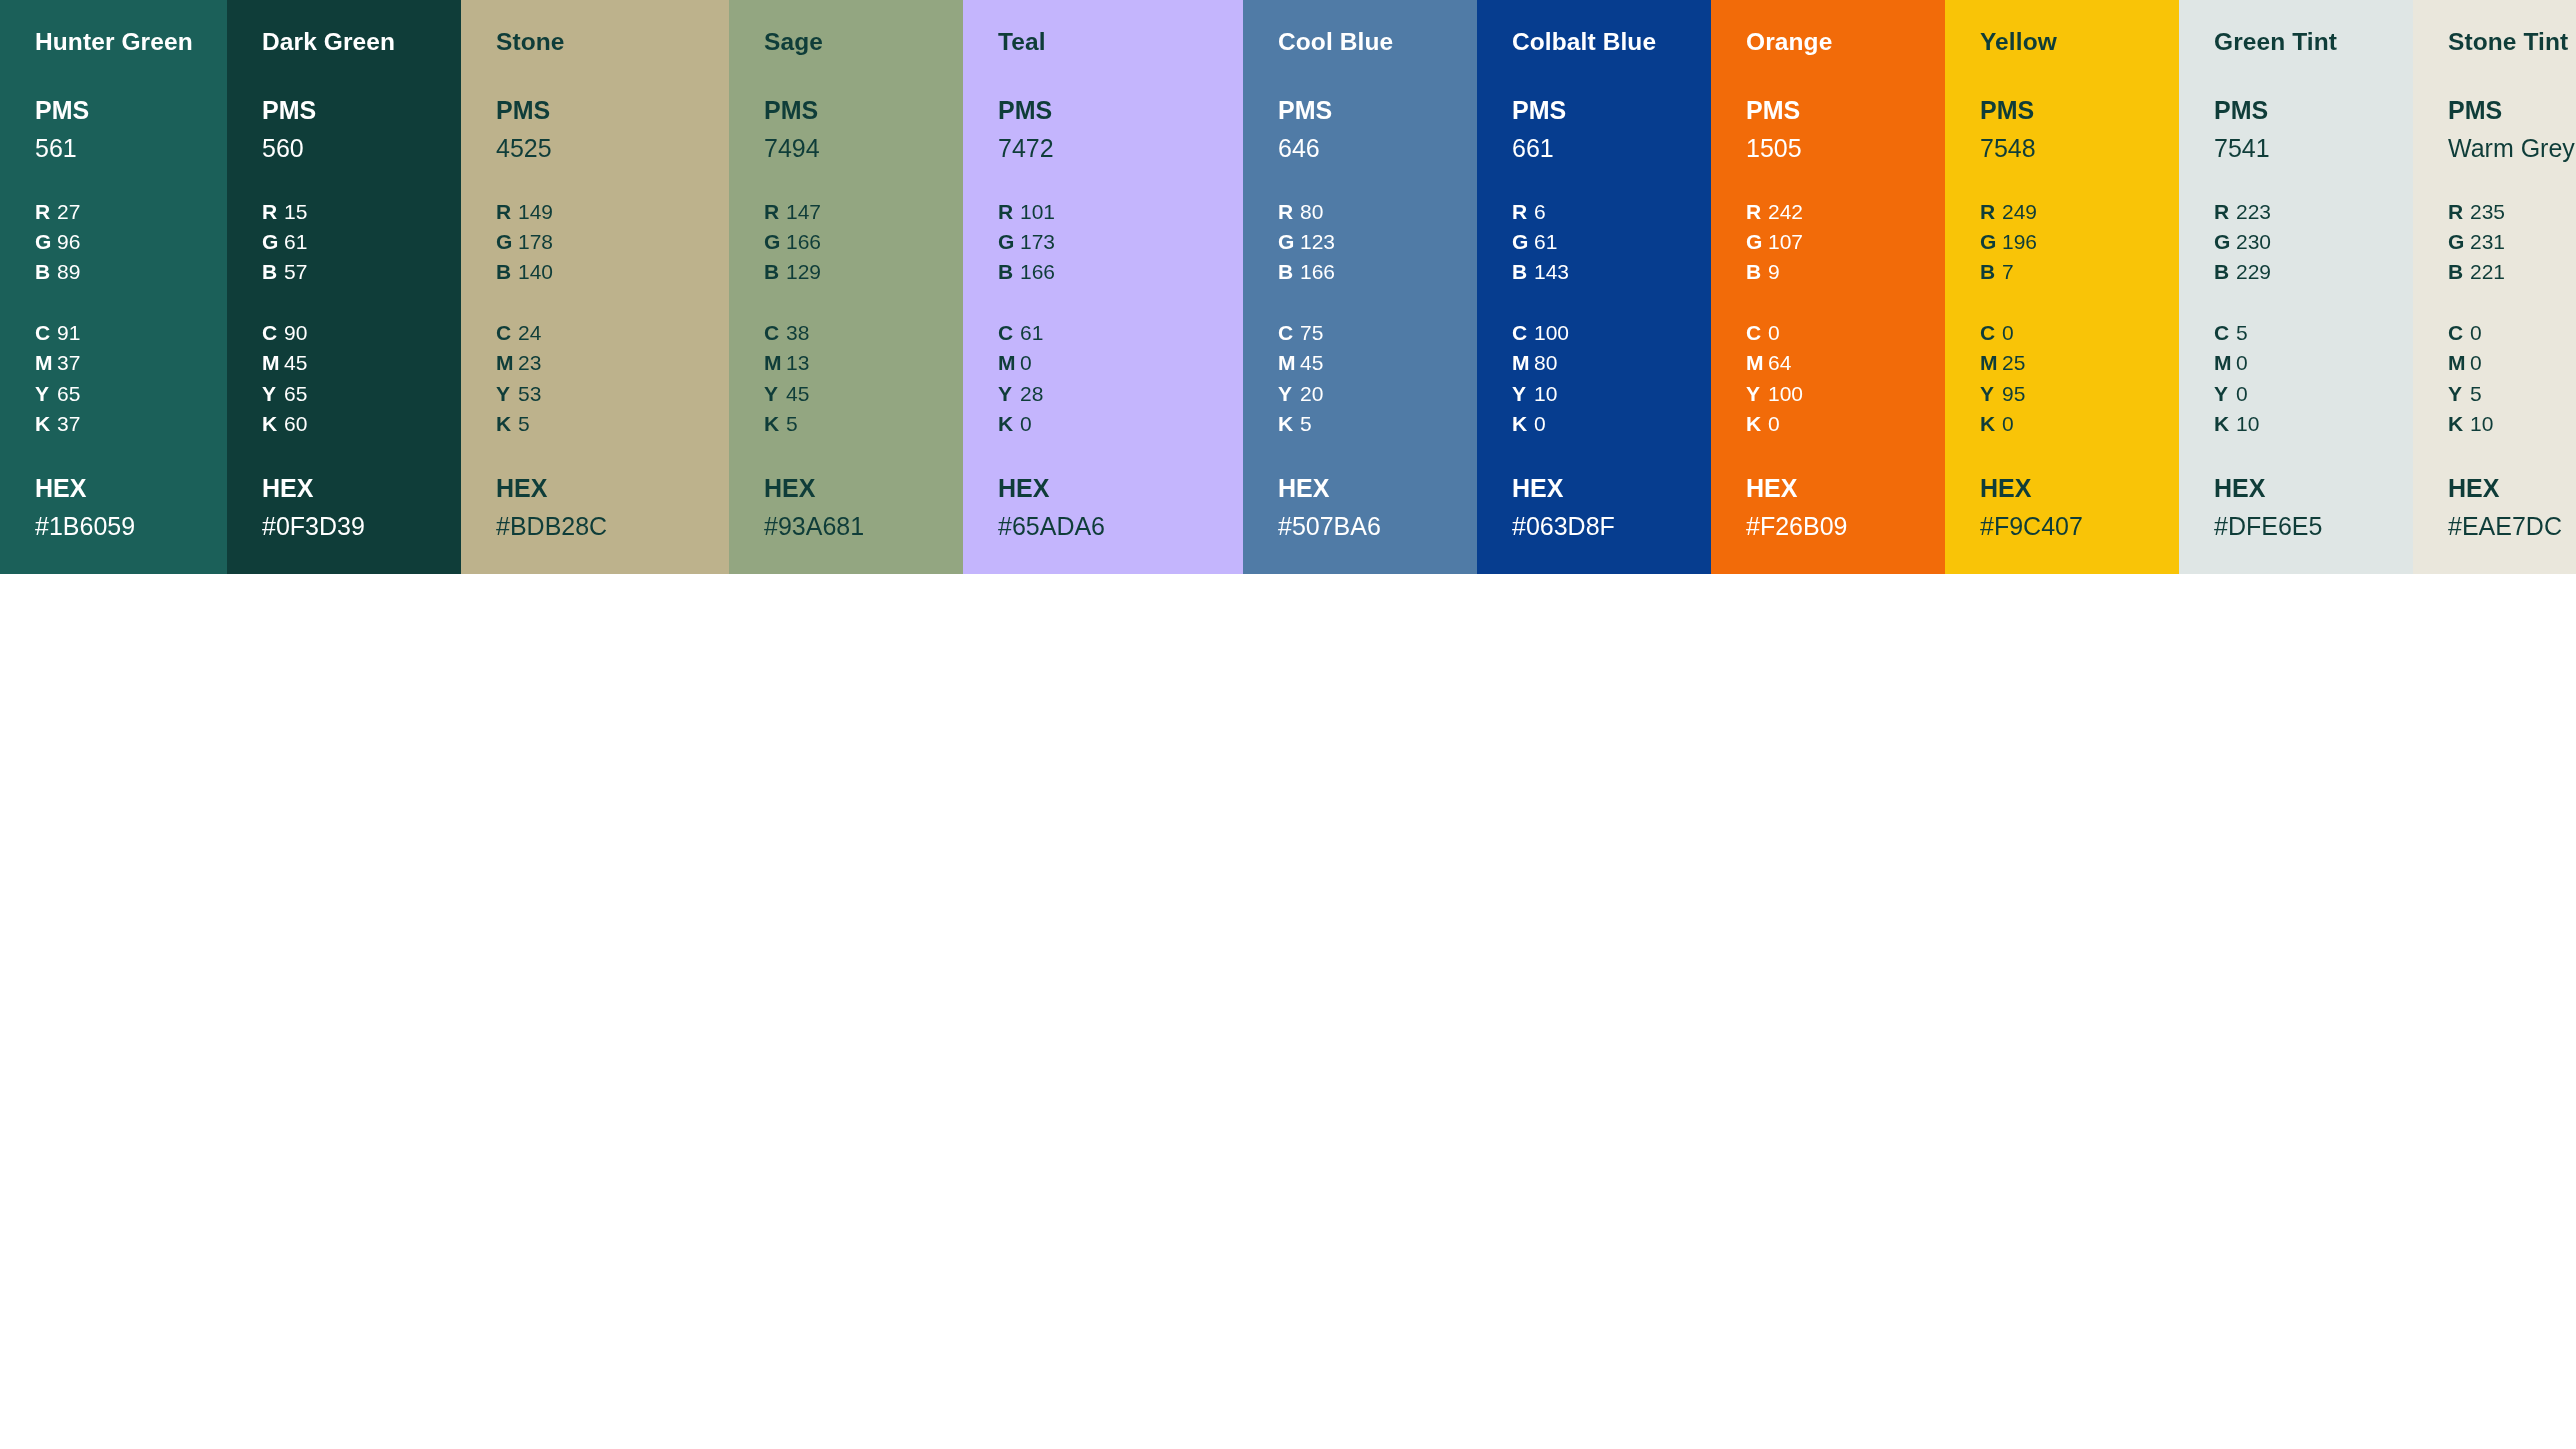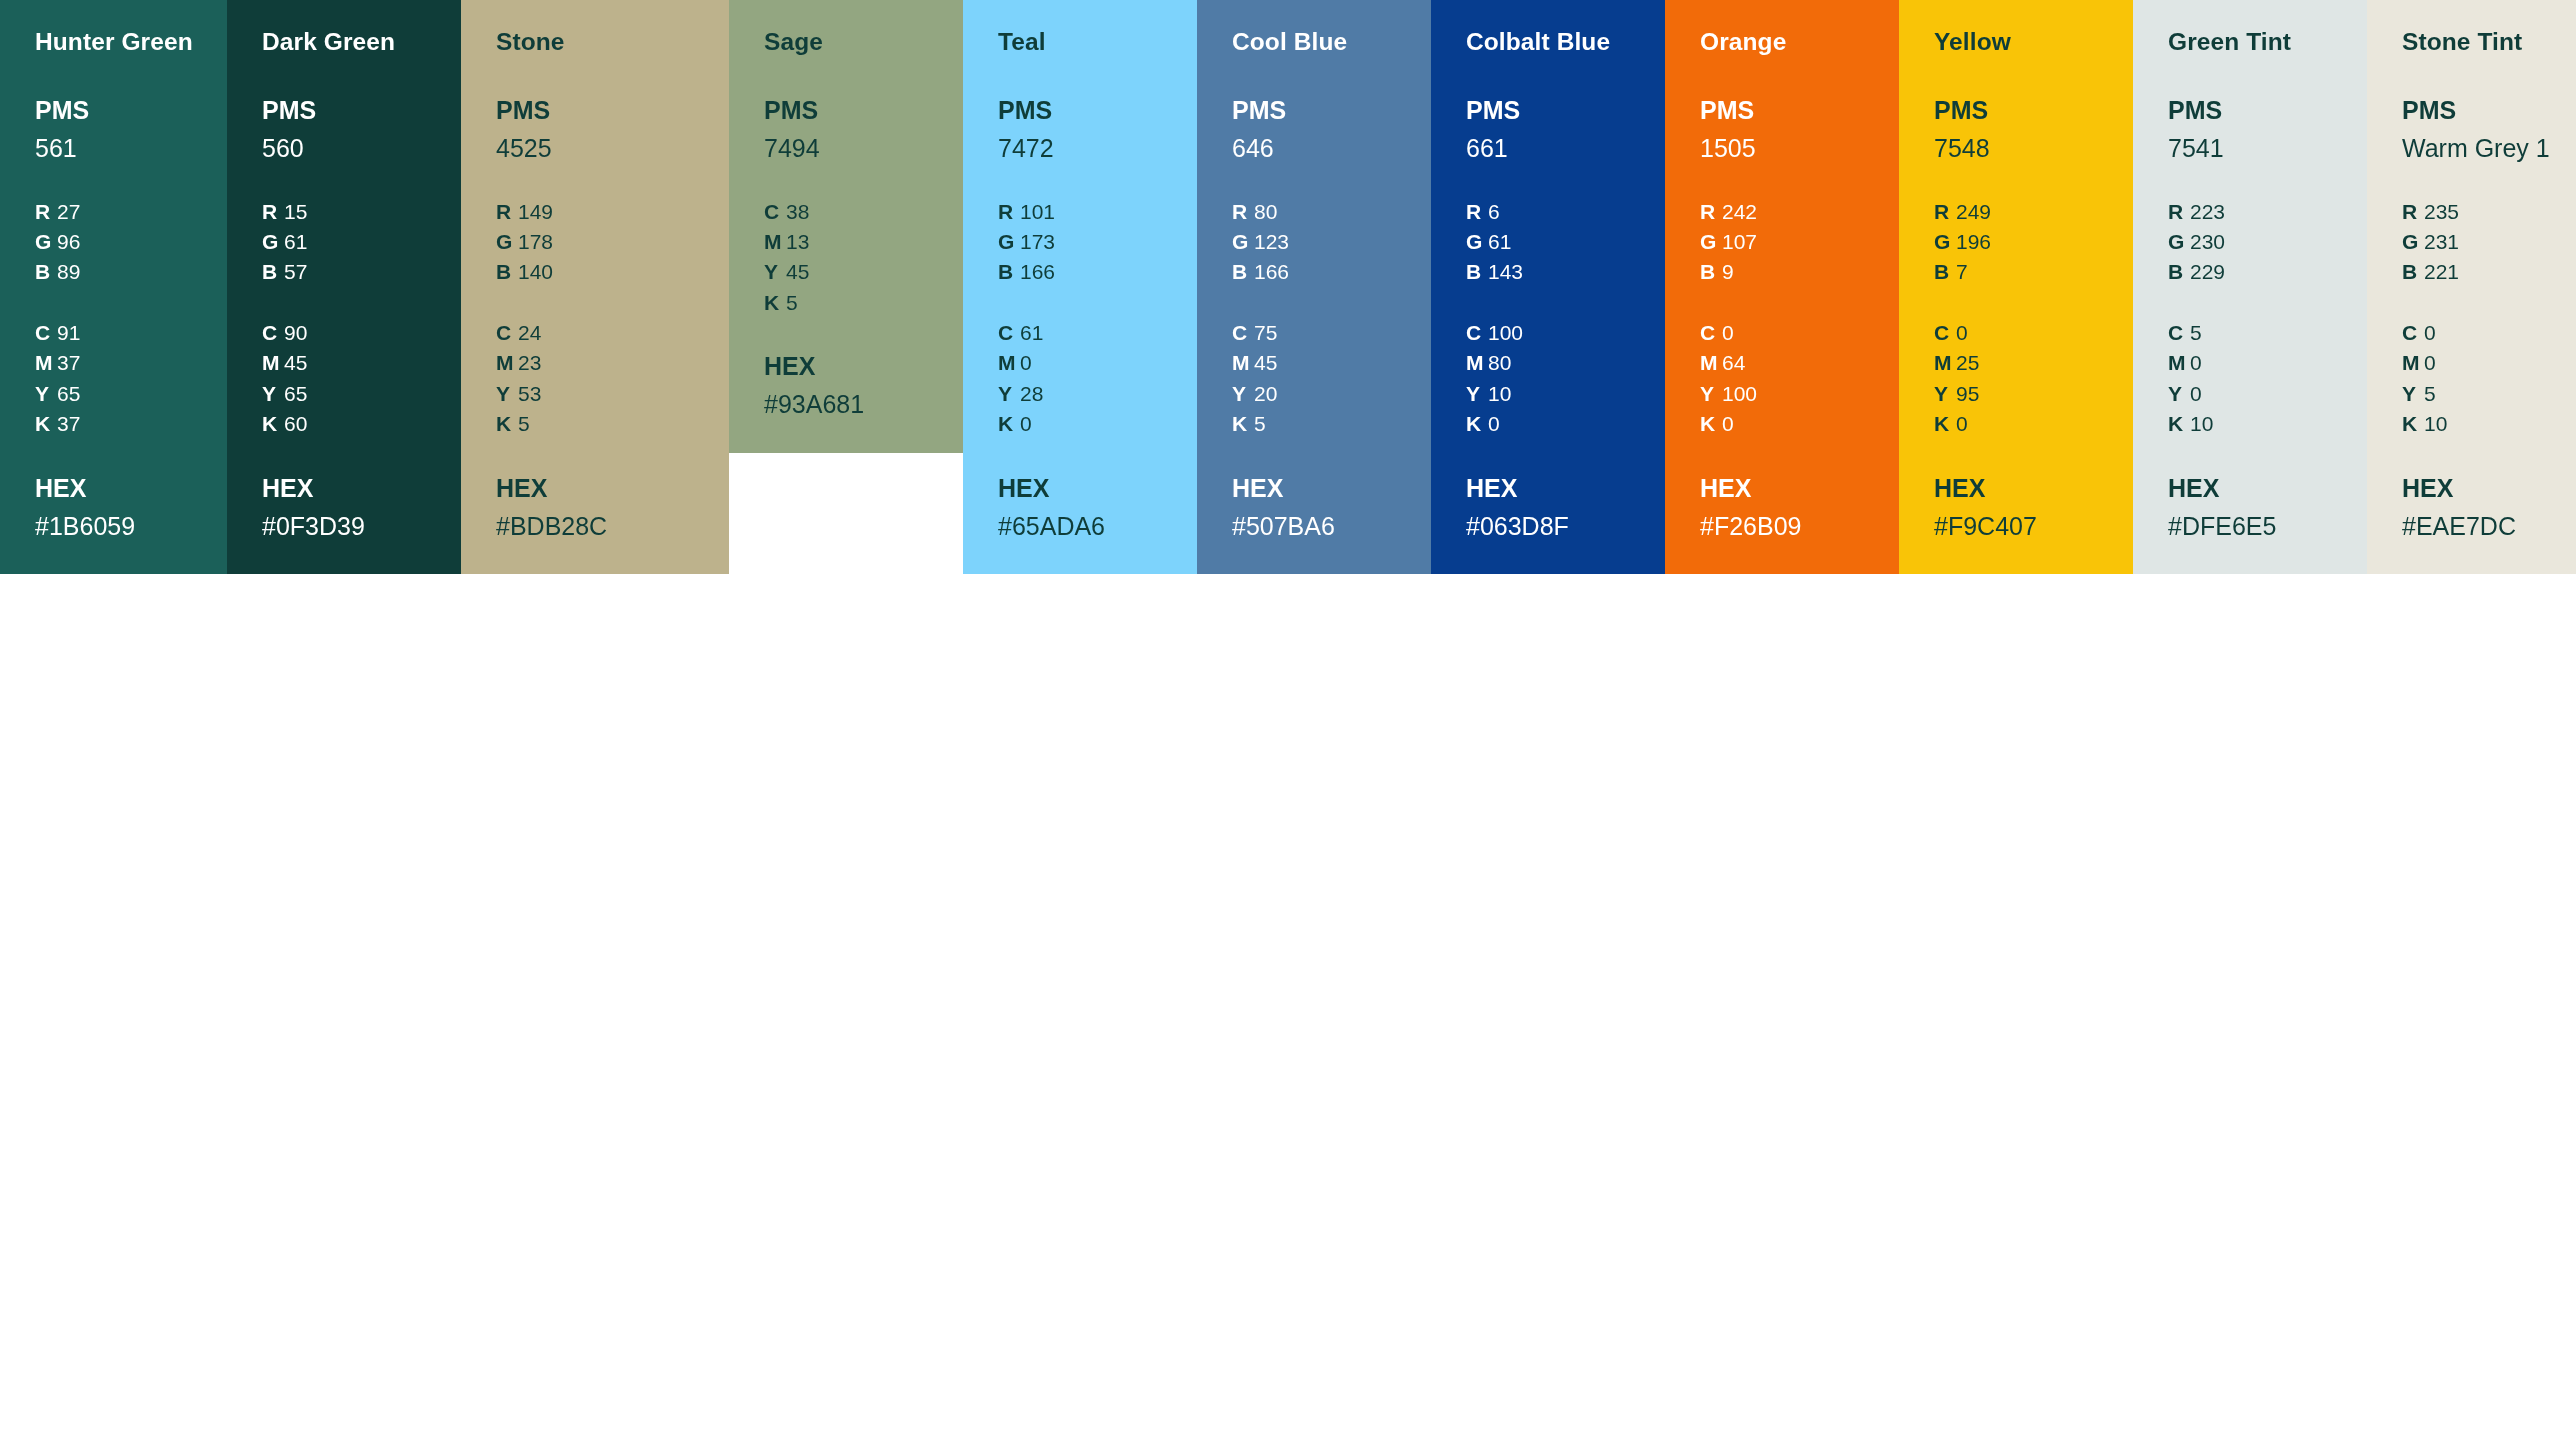--- a/index.html
+++ b/index.html
@@ -128,31 +128,36 @@
         <div class="group-value">#BDB28C</div>
       </div>
     </div>
     <div class="swatch" style="background: rgb(147, 166, 129); color: rgb(15, 61, 57); width: 234px;">
       <div class="swatch-name">Sage</div>
       <div class="group">
         <div class="group-label">PMS</div>
         <div class="group-value">7494</div>
       </div>
       <div class="group channels">
+        <div class="chan-row"><span class="chan-key">R</span><span class="chan-val">147</span></div>
+        <div class="chan-row"><span class="chan-key">G</span><span class="chan-val">166</span></div>
+        <div class="chan-row"><span class="chan-key">B</span><span class="chan-val">129</span></div>
+      </div>
+      <div class="group channels">
         <div class="chan-row"><span class="chan-key">C</span><span class="chan-val">38</span></div>
         <div class="chan-row"><span class="chan-key">M</span><span class="chan-val">13</span></div>
         <div class="chan-row"><span class="chan-key">Y</span><span class="chan-val">45</span></div>
         <div class="chan-row"><span class="chan-key">K</span><span class="chan-val">5</span></div>
       </div>
       <div class="group">
         <div class="group-label">HEX</div>
         <div class="group-value">#93A681</div>
       </div>
     </div>
-    <div class="swatch" style="background: #7dd3fc; color: rgb(15, 61, 57); width: 234px;">
+    <div class="swatch" style="background: #c4b5fd; color: rgb(15, 61, 57); width: 280px;">
       <div class="swatch-name">Teal</div>
       <div class="group">
         <div class="group-label">PMS</div>
         <div class="group-value">7472</div>
       </div>
       <div class="group channels">
         <div class="chan-row"><span class="chan-key">R</span><span class="chan-val">101</span></div>
         <div class="chan-row"><span class="chan-key">G</span><span class="chan-val">173</span></div>
         <div class="chan-row"><span class="chan-key">B</span><span class="chan-val">166</span></div>
       </div>

